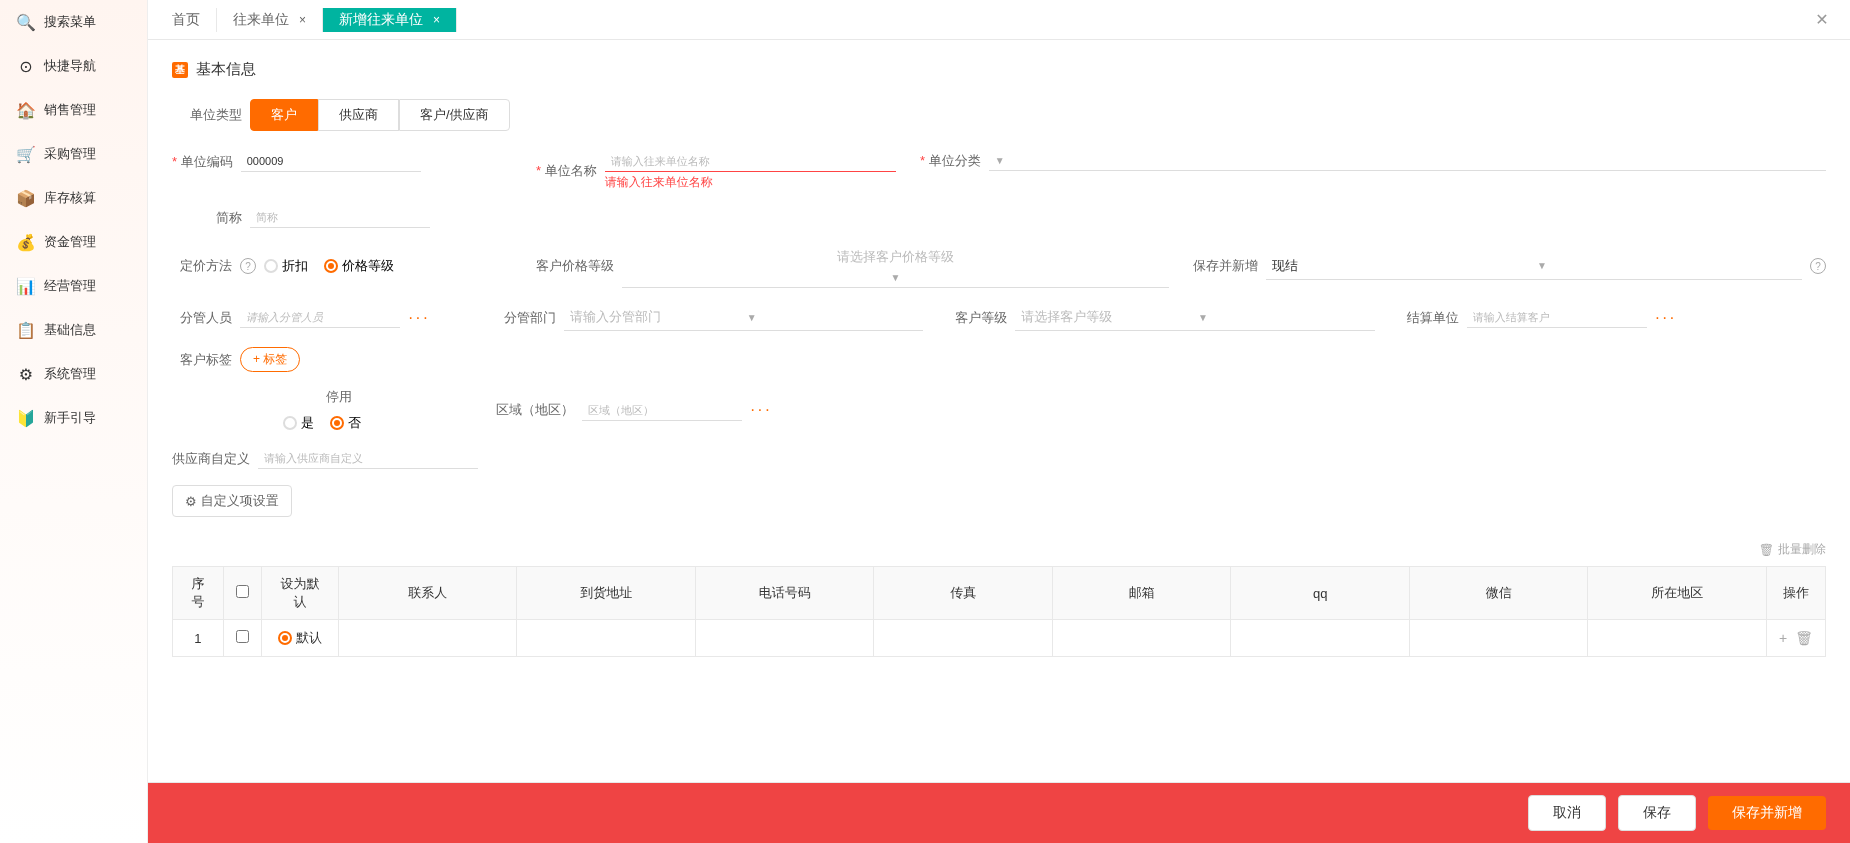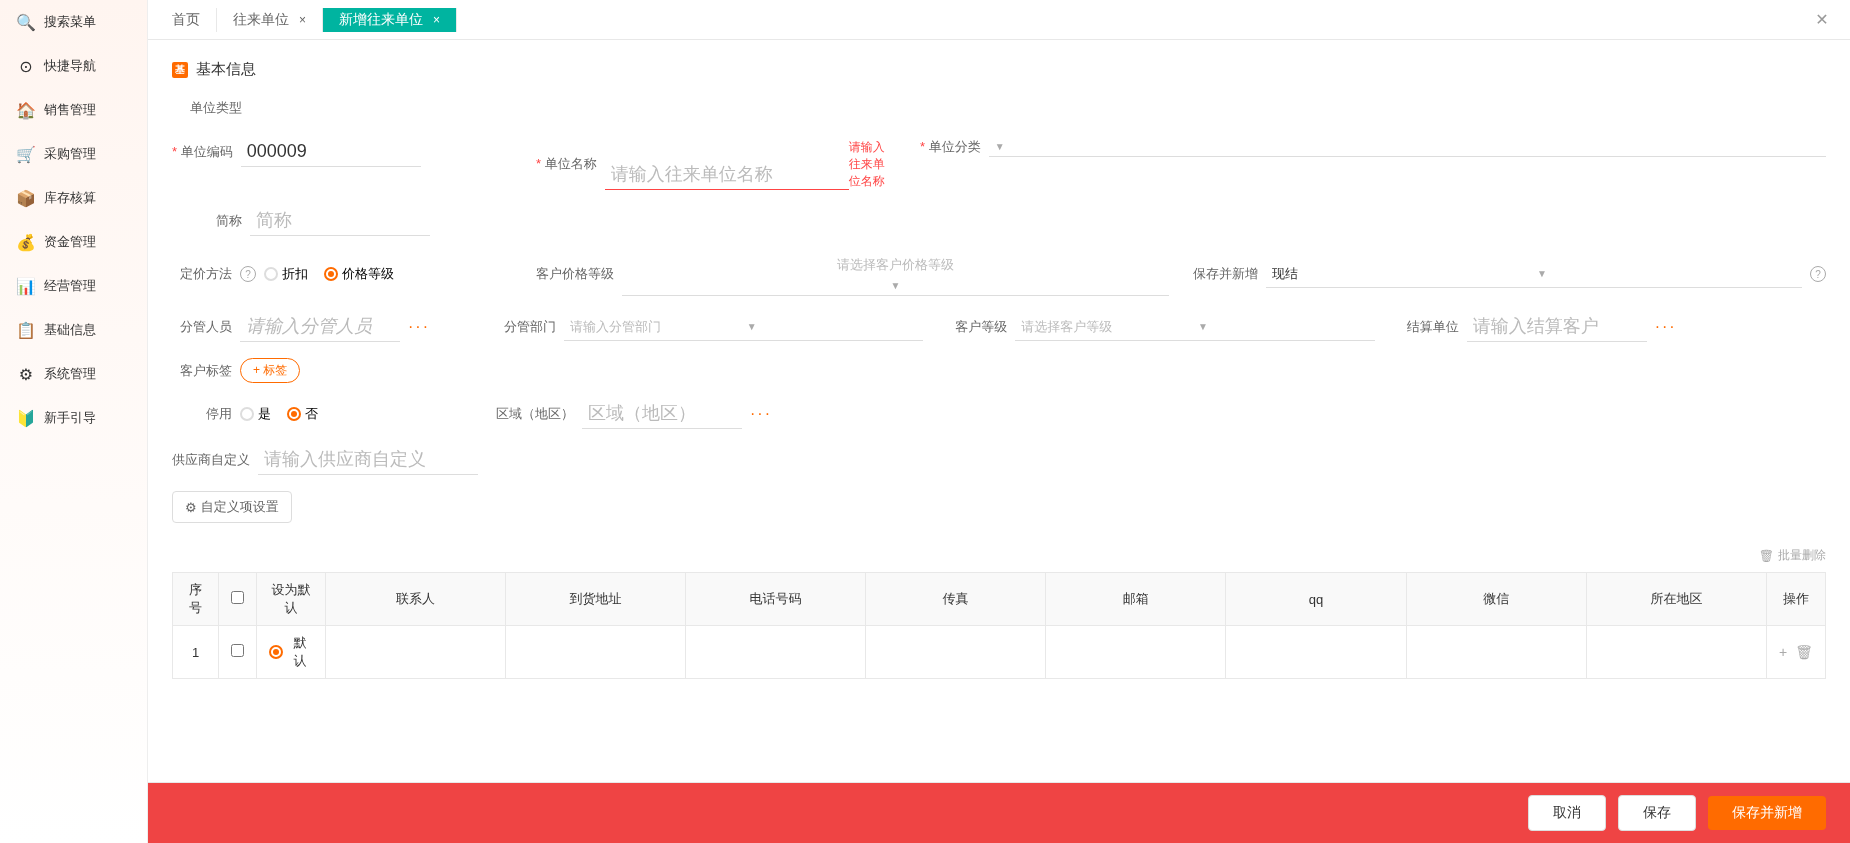--- a/index.html
+++ b/index.html
@@ -142,21 +142,21 @@
     }
     .form-label.required::before {
       content: '* ';
       color: #ff4444;
     }
     .form-input {
       flex: 1;
       border: none;
       border-bottom: 1px solid #ddd;
       padding: 4px 6px;
-      font-size: 18px;
+      font-size: 11px;
       color: #333;
       outline: none;
       background: transparent;
     }
     .form-input.error { border-bottom-color: #ff4444; }
     .form-input::placeholder { color: #bbb; }
     .error-text { color: #ff4444; font-size: 12px; margin-top: 2px; }
     .form-select {
       display: flex;
       align-items: center;
@@ -279,21 +279,21 @@
       display: flex; align-items: center; gap: 4px;
       border: 1px solid #ddd;
       padding: 6px 12px;
       border-radius: 4px;
       cursor: pointer;
       font-size: 13px;
       color: #666;
       background: #fff;
     }
 
-    .field-wrapper { display: flex; flex-direction: row; flex: 1; align-items: flex-end; }
+    .field-wrapper { display: flex; flex-direction: column; flex: 1; }
   </style>
 </head>
 <body>
 
 <div class="sidebar">
   <div class="sidebar-item">
     <span class="icon">🔍</span>
     <span class="sidebar-item-label">搜索菜单</span>
   </div>
   <div class="sidebar-item">
@@ -355,20 +355,25 @@
   <div class="content">
 
     <div class="section-header">
       <div class="section-icon">基</div>
       <span class="section-title">基本信息</span>
     </div>
 
     <div class="form-row" style="align-items:center; margin-bottom: 20px;">
       <div class="form-field">
         <span class="form-label" style="min-width:70px;">单位类型</span>
+        <div class="unit-type-group">
+          <button class="unit-type-btn active">客户</button>
+          <button class="unit-type-btn">供应商</button>
+          <button class="unit-type-btn">客户/供应商</button>
+        </div>
       </div>
     </div>
 
     <div class="form-row" style="align-items:flex-start;">
       <div class="form-field" style="max-width: 340px;">
         <span class="form-label required">单位编码</span>
         <input class="form-input" value="000009" style="max-width: 180px;">
       </div>
       <div class="form-field" style="max-width: 360px;">
         <span class="form-label required">单位名称</span>
@@ -454,21 +459,21 @@
     <div class="form-row" style="align-items:center;">
       <div class="form-field">
         <span class="form-label">客户标签</span>
         <button class="tag-btn">
           <span>+ 标签</span>
         </button>
       </div>
     </div>
 
     <div class="form-row" style="align-items:center;">
-      <div class="form-field" style="max-width:300px;">
+      <div class="form-field" style="max-width:300px;flex-direction:column;">
         <span class="form-label">停用</span>
         <div class="radio-group">
           <div class="radio-item">
             <div class="radio-circle"></div>
             <span>是</span>
           </div>
           <div class="radio-item">
             <div class="radio-circle checked"></div>
             <span>否</span>
           </div>

